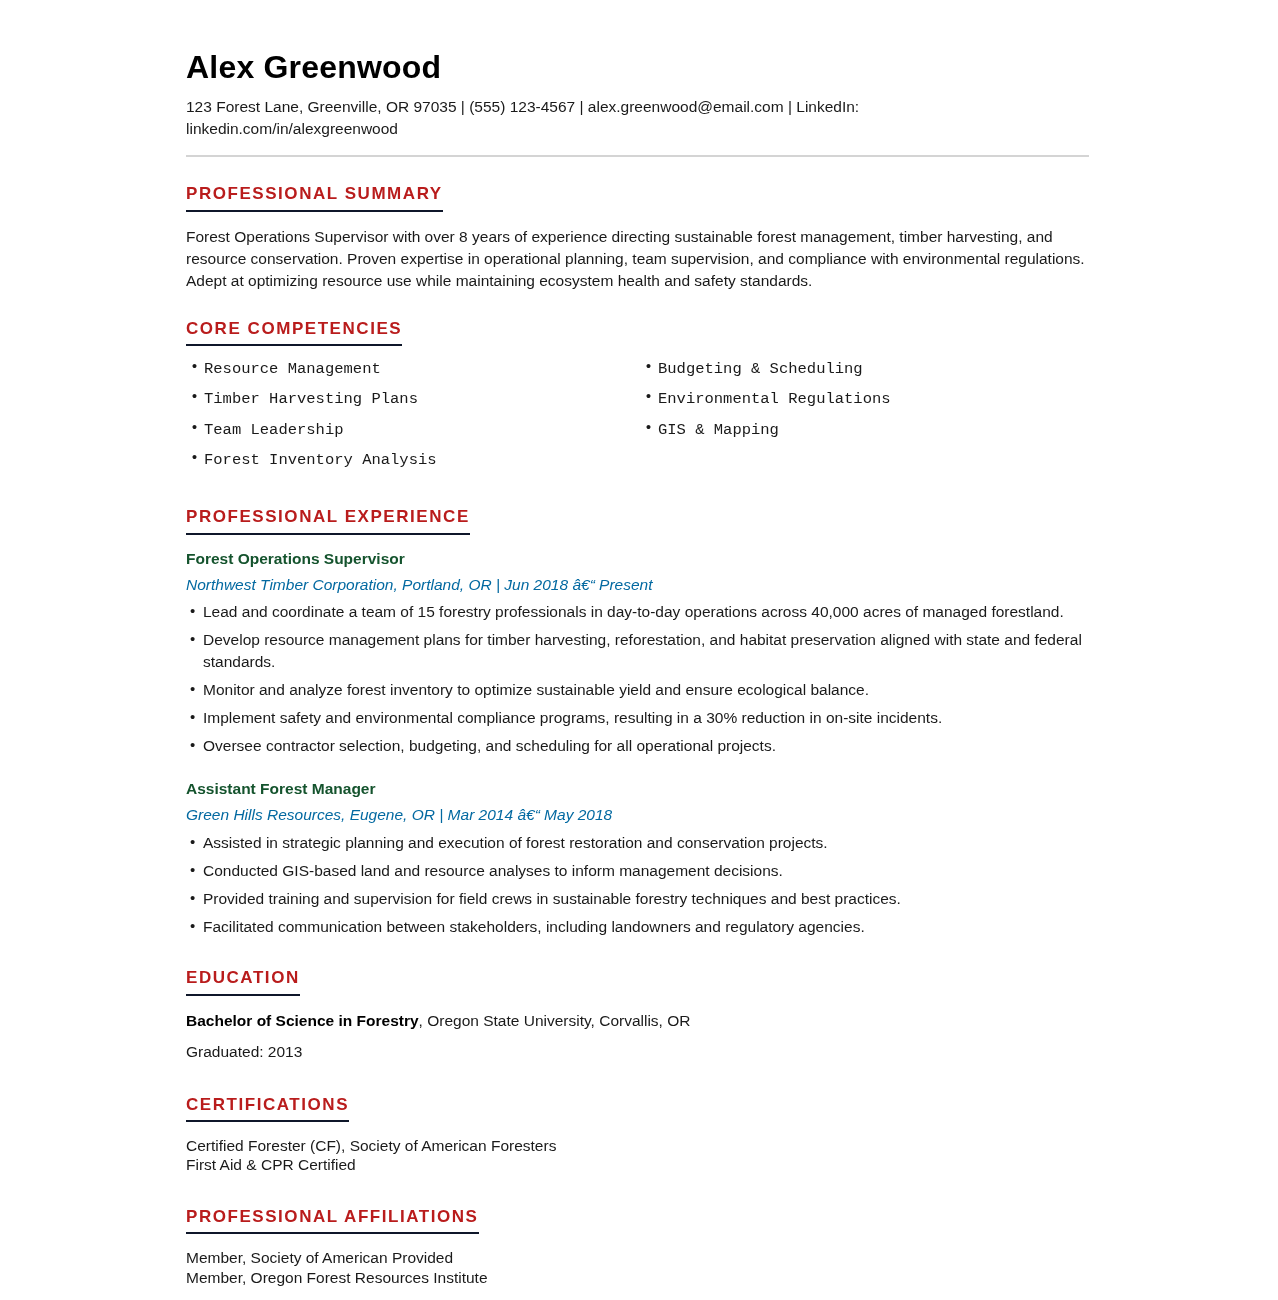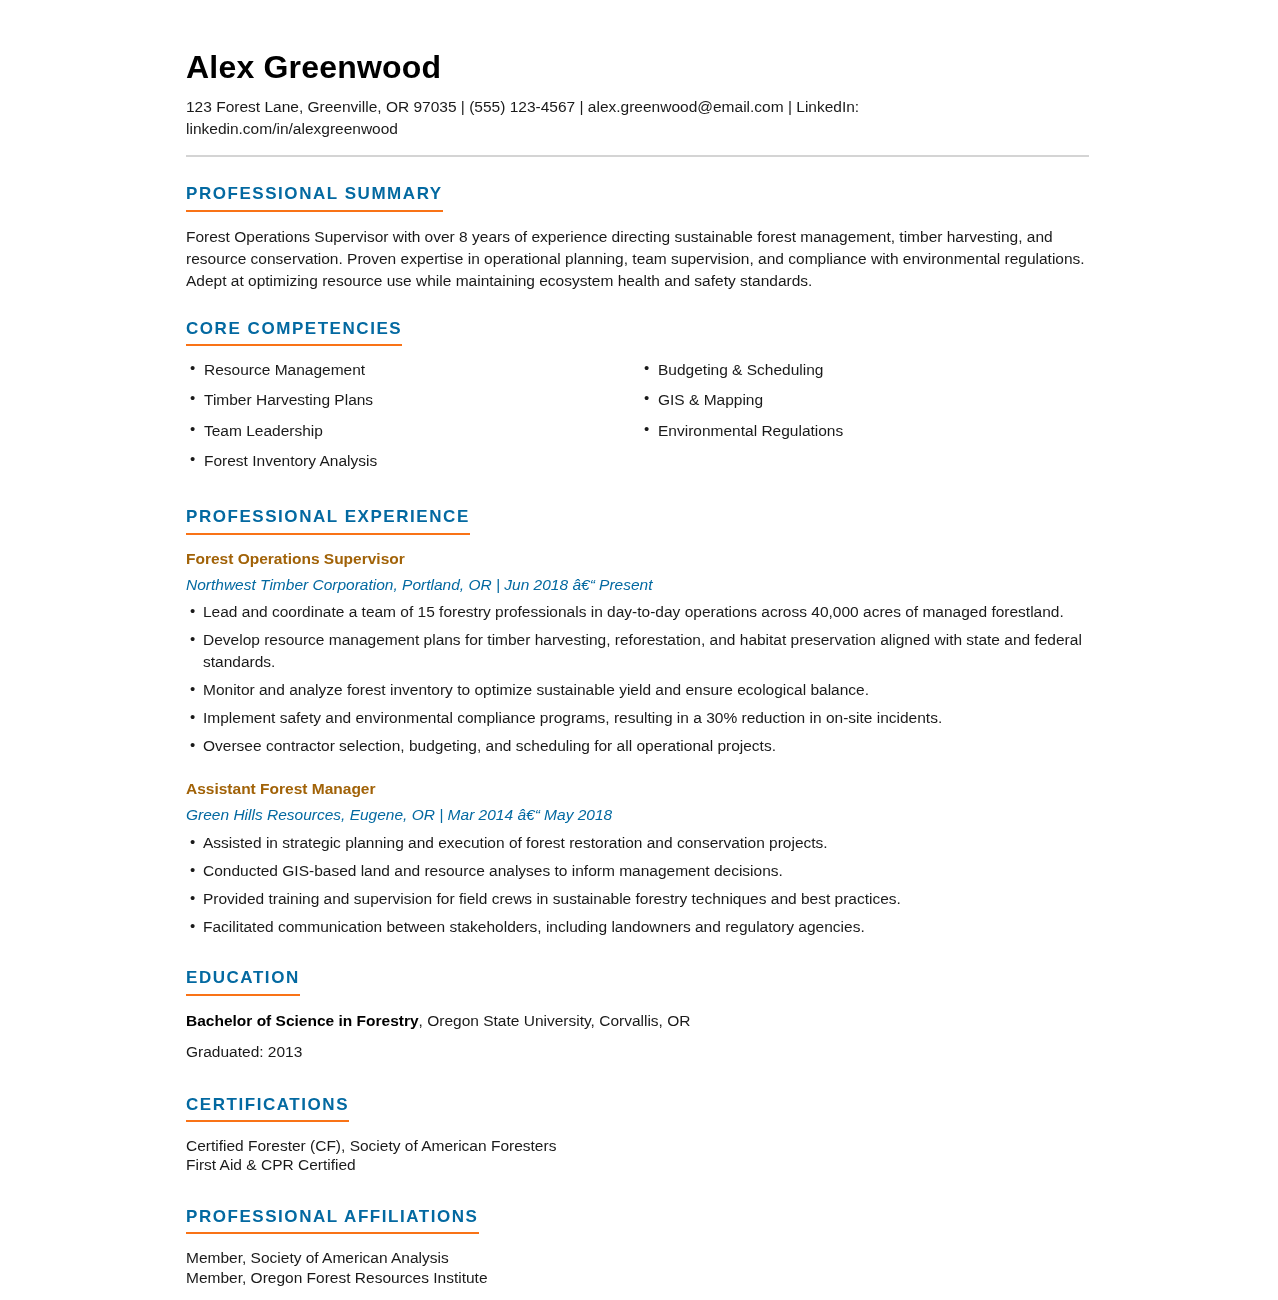--- a/index.html
+++ b/index.html
@@ -55,22 +55,22 @@
 
   
   .section {
     margin-top: 26px;
   }
   .section-title {
     display: inline-block;
     font-size: 17px;
     font-weight: bold;
     letter-spacing: 1.55px;
-    color: #0369a1;
-    border-bottom: 2px solid #f97316;
+    color: #b91c1c;
+    border-bottom: 2px solid #0f172a;
     padding-bottom: 6px;
     margin: 0;
     line-height: 1.15;
   }
   .section-body {
     margin-top: 14px;
   }
 
   
   .para {
@@ -82,20 +82,21 @@
   }
 
   
   .comp-wrap {
     display: flex;
     margin-top: 12px;
   }
   .comp-col {
     width: 454px;
     flex: 0 0 454px;
+    font-family: Liberation Mono, monospace;
   }
   ul.comp-list {
     list-style: none;
     margin: 0;
     padding: 0;
   }
   ul.comp-list li {
     position: relative;
     font-size: 15.5px;
     line-height: 1.5;
@@ -115,21 +116,21 @@
   
   .job {
     margin-top: 4px;
   }
   .job + .job {
     margin-top: 22px;
   }
   .job-title {
     font-size: 15.5px;
     font-weight: bold;
-    color: #a16207;
+    color: #14532d;
     line-height: 1.35;
     margin: 0;
   }
   .job-meta {
     font-size: 15.5px;
     font-style: italic;
     color: #0369a1;
     line-height: 1.4;
     margin: 4px 0 0 0;
   }
@@ -217,22 +218,22 @@
           <ul class="comp-list">
             <li><span>Resource Management</span></li>
             <li><span>Timber Harvesting Plans</span></li>
             <li><span>Team Leadership</span></li>
             <li><span>Forest Inventory Analysis</span></li>
           </ul>
         </div>
         <div class="comp-col">
           <ul class="comp-list">
             <li><span>Budgeting &amp; Scheduling</span></li>
+            <li><span>Environmental Regulations</span></li>
             <li><span>GIS &amp; Mapping</span></li>
-            <li><span>Environmental Regulations</span></li>
           </ul>
         </div>
       </div>
     </section>
 
     <section class="section sec-experience">
       <h2 class="section-title">PROFESSIONAL EXPERIENCE</h2>
 
       <div class="section-body">
 
@@ -277,20 +278,20 @@
           <div>Certified Forester (CF), Society of American Foresters</div>
           <div>First Aid &amp; CPR Certified</div>
         </div>
       </div>
     </section>
 
     <section class="section sec-affil">
       <h2 class="section-title">PROFESSIONAL AFFILIATIONS</h2>
       <div class="section-body">
         <div class="lines">
-          <div>Member, Society of American Analysis</div>
+          <div>Member, Society of American Provided</div>
           <div>Member, Oregon Forest Resources Institute</div>
         </div>
       </div>
     </section>
 
   </div>
 </div>
 
 </body></html>

